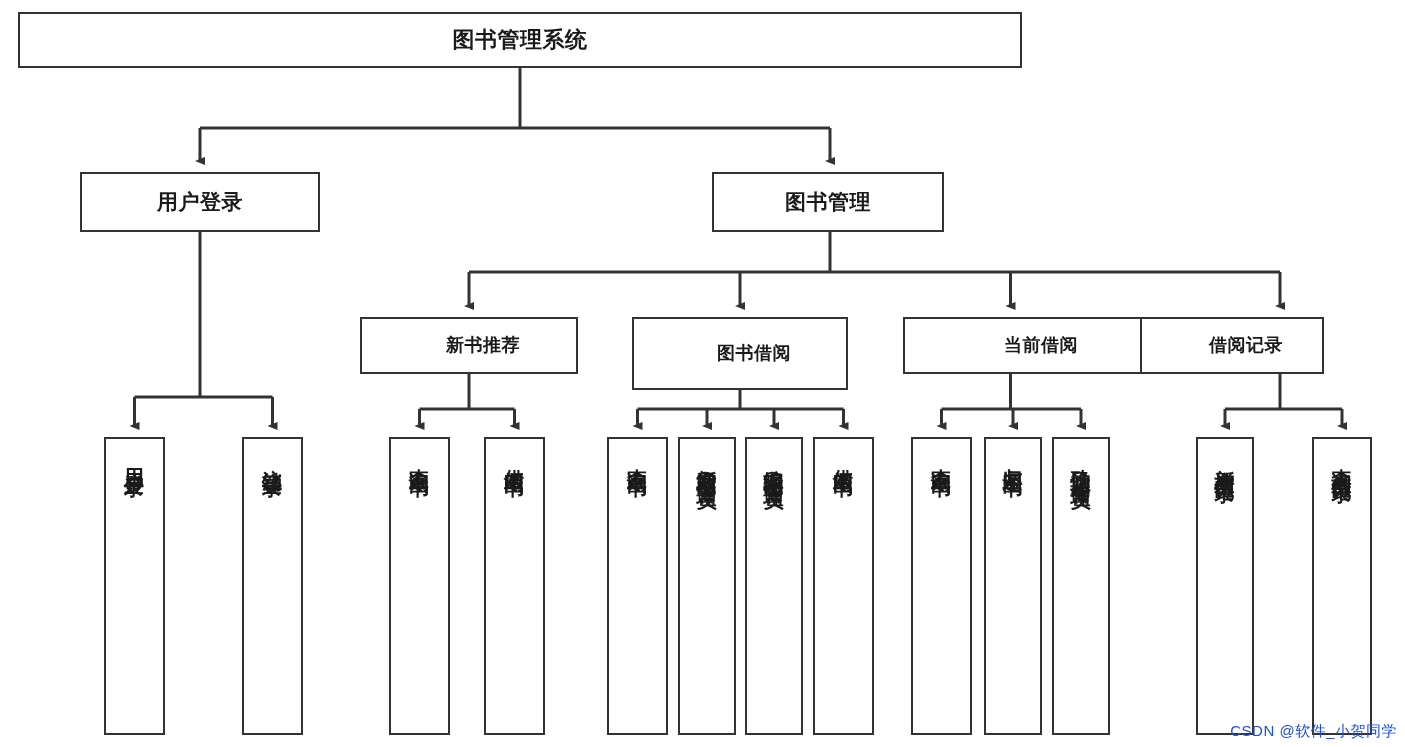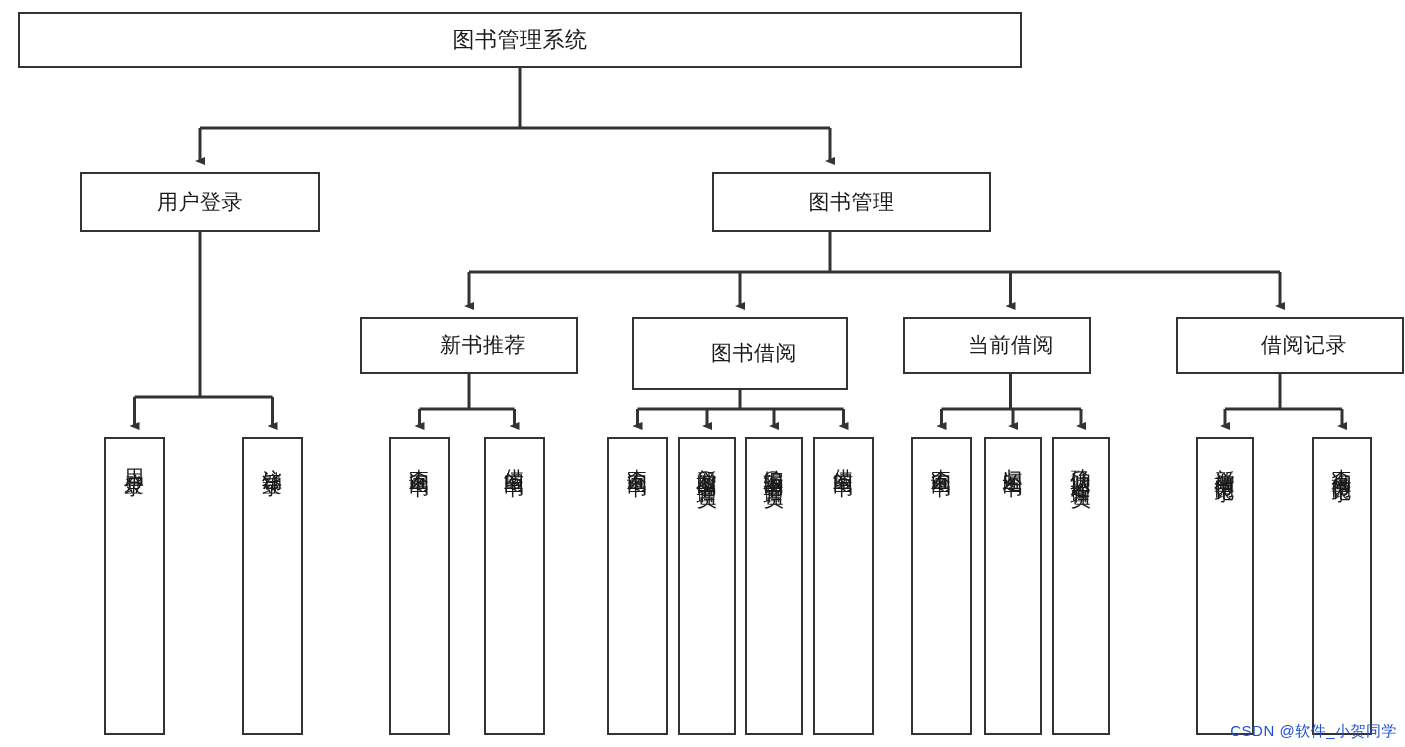--- a/index.html
+++ b/index.html
@@ -36,36 +36,37 @@
     justify-content: center;
     color: #1a1a1a;
   }
   .node .label {
     font-size: 21px;
     line-height: 1.18;
     letter-spacing: 0.5px;
     white-space: nowrap;
     text-align: right;
     color: #1a1a1a;
+    font-weight: bold;
   }
   .node.vertical {
     align-items: flex-start;
     padding-top: 14px;
   }
   .node.vertical .label {
     writing-mode: vertical-rl;
     text-orientation: upright;
     white-space: normal;
     letter-spacing: 3px;
     font-size: 20px;
     line-height: 1;
   }
   .node.root .label { font-size: 22px; }
   .node.lvl2 .label { font-size: 21px; }
-  .node.lvl3 .label { font-size: 21px; margin-left: 28px; }
+  .node.lvl3 .label { font-size: 18px; margin-left: 28px; }
 
   #watermark {
     position: absolute;
     right: 8px;
     bottom: 6px;
     font-size: 15px;
     color: #1d4ed8;
     letter-spacing: 0.5px;
     white-space: nowrap;
     user-select: none;
@@ -119,33 +120,33 @@
       </g>
   </svg>
 
   <div id="nodes-layer">
       <div class="node root" style="left: 18px; top: 12px; width: 1004px; height: 56px;">
         <span class="label">图书管理系统</span>
       </div>
       <div class="node lvl2" style="left: 80px; top: 172px; width: 240px; height: 60px;">
         <span class="label">用户登录</span>
       </div>
-      <div class="node lvl2" style="left: 712px; top: 172px; width: 279px; height: 60px;">
+      <div class="node lvl2" style="left: 712px; top: 172px; width: 232px; height: 60px;">
         <span class="label">图书管理</span>
       </div>
       <div class="node lvl3" style="left: 360px; top: 317px; width: 218px; height: 57px;">
         <span class="label">新书推荐</span>
       </div>
       <div class="node lvl3" style="left: 632px; top: 317px; width: 216px; height: 73px;">
         <span class="label">图书借阅</span>
       </div>
-      <div class="node lvl3" style="left: 903px; top: 317px; width: 188px; height: 57px;">
+      <div class="node lvl3" style="left: 903px; top: 317px; width: 248px; height: 57px;">
         <span class="label">当前借阅</span>
       </div>
-      <div class="node lvl3" style="left: 1176px; top: 317px; width: 228px; height: 57px;">
+      <div class="node lvl3" style="left: 1140px; top: 317px; width: 184px; height: 57px;">
         <span class="label">借阅记录</span>
       </div>
       <div class="node vertical" style="left: 104px; top: 437px; width: 61px; height: 298px;">
         <span class="label">用户登录</span>
       </div>
       <div class="node vertical" style="left: 242px; top: 437px; width: 61px; height: 298px;">
         <span class="label">注销登录</span>
       </div>
       <div class="node vertical" style="left: 389px; top: 437px; width: 61px; height: 298px;">
         <span class="label">查询图书</span>

